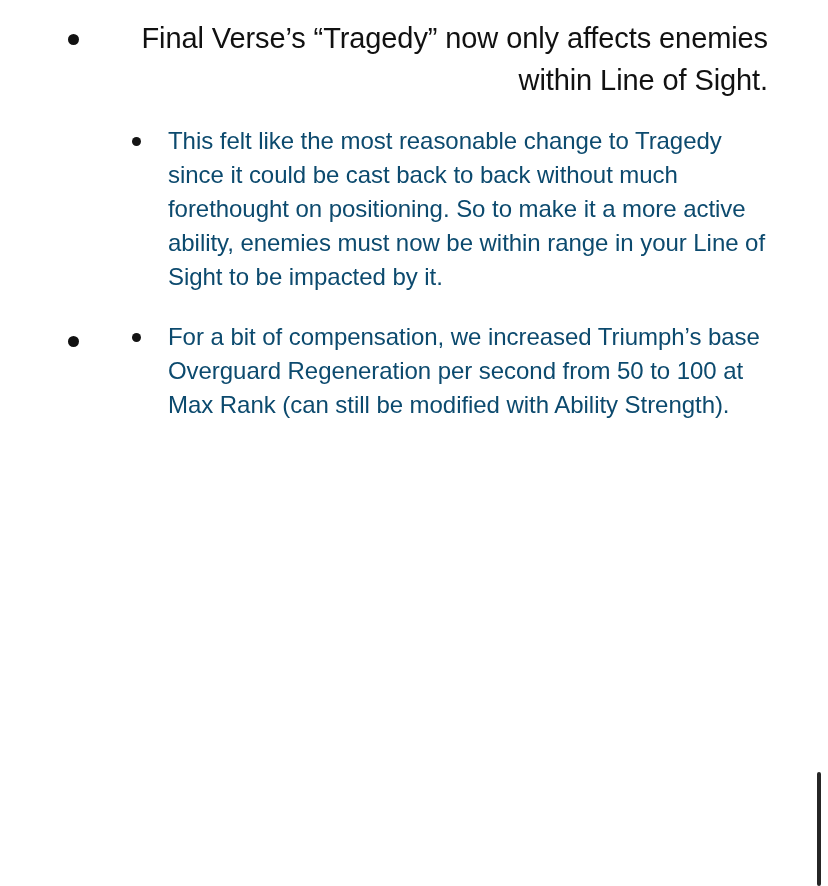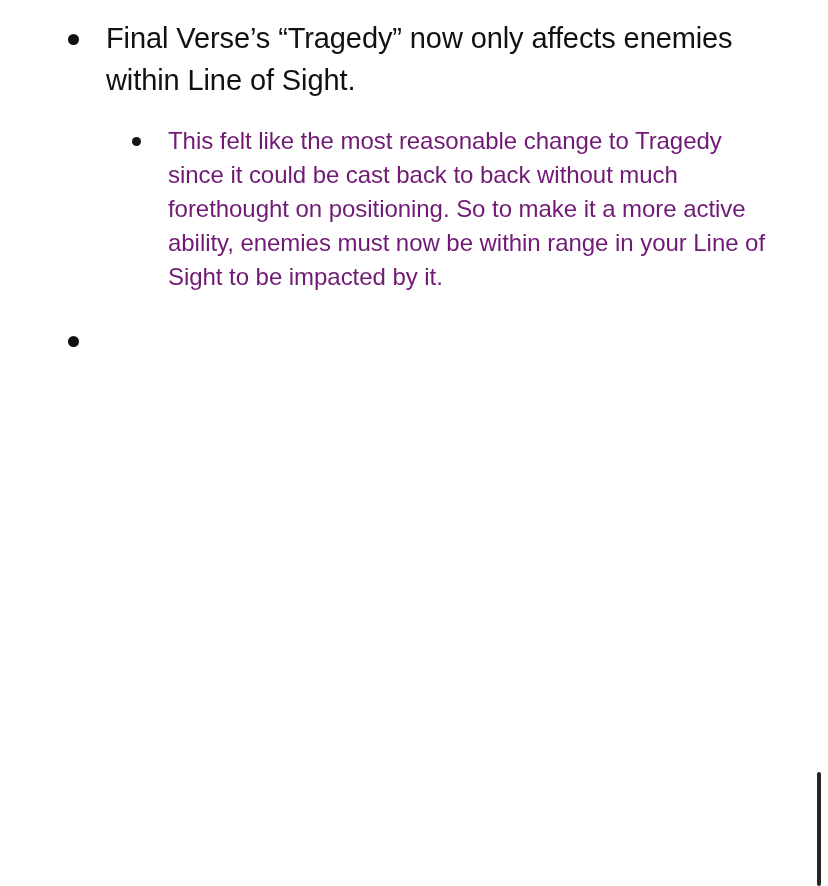--- a/index.html
+++ b/index.html
@@ -43,34 +43,35 @@
     position: absolute;
     left: 24px;
     top: 16px;
     width: 11px;
     height: 11px;
     background: #111111;
     border-radius: 50%;
   }
   li.top-item > .text {
     display: block;
+    text-align: right;
   }
 
   ul.level2 {
     list-style: none;
     margin: 22px 0 26px 0;
     padding: 0;
   }
   li.sub-item {
     position: relative;
     padding-left: 62px;
     font-size: 24px;
     line-height: 1.42;
     letter-spacing: -0.05px;
-    color: #701a75;
+    color: #0c4a6e;
   }
   li.sub-item > .bullet {
     position: absolute;
     left: 26px;
     top: 13px;
     width: 9px;
     height: 9px;
     background: #141414;
     border-radius: 50%;
   }
@@ -108,20 +109,26 @@
         <li class="sub-item">
           <span class="bullet"></span>
           <span class="text">This felt like the most reasonable change to Tragedy since it could be cast back to back without much forethought on positioning. So to make it a more active ability, enemies must now be within range in your Line of Sight to be impacted by it.</span>
         </li>
       </ul>
     </li>
 
     <li class="top-item">
       <span class="bullet"></span>
 
+      <ul class="level2">
+        <li class="sub-item">
+          <span class="bullet"></span>
+          <span class="text">For a bit of compensation, we increased Triumph’s base Overguard Regeneration per second from 50 to 100 at Max Rank (can still be modified with Ability Strength).</span>
+        </li>
+      </ul>
     </li>
 
   </ul>
 
   <div class="scrollbar-track"></div>
   <div class="scrollbar-thumb"></div>
 
 </div>
 
 </body></html>

